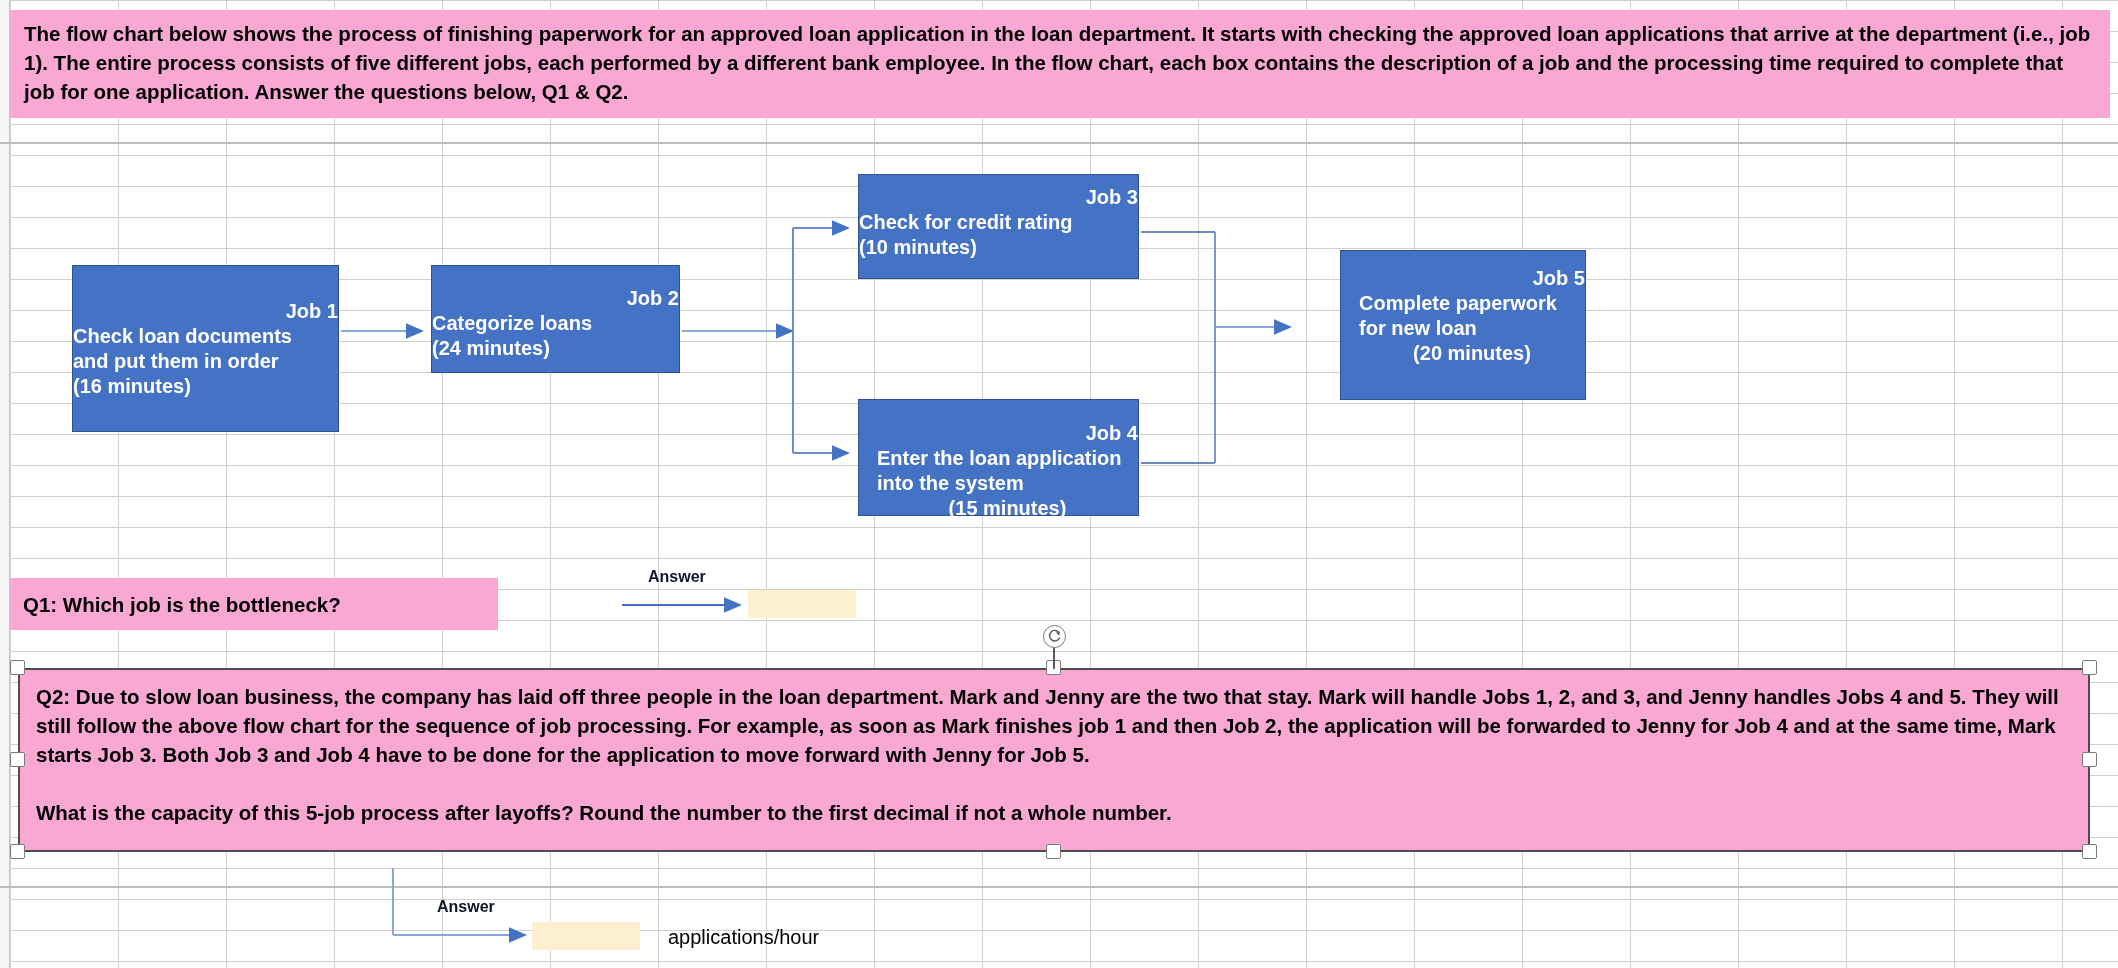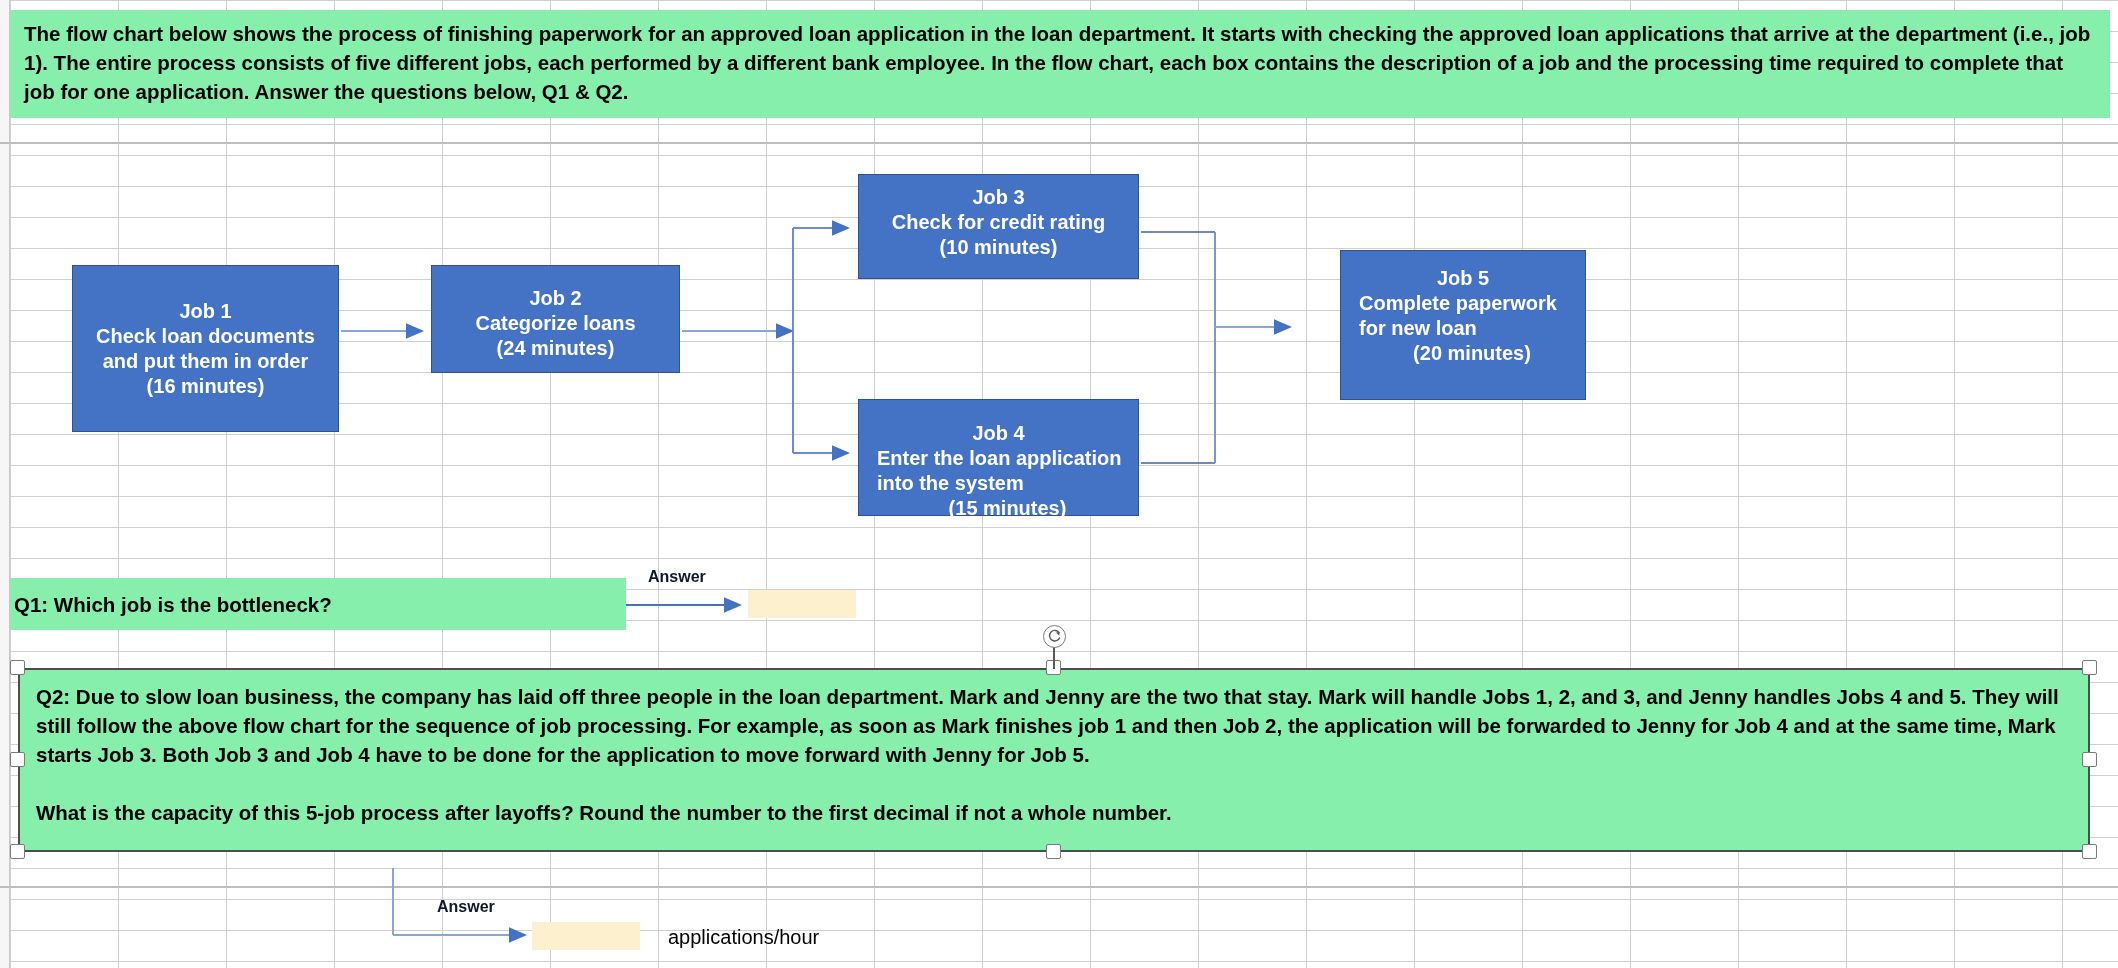--- a/index.html
+++ b/index.html
@@ -36,40 +36,40 @@
   }
   .thickline {
     position: absolute;
     left: 0; width: 2118px; height: 2px;
     background: #bdbdbd;
   }
 
   
   .peach {
     position: absolute;
-    background: #86efac;
+    background: #f9a8d4;
     color: #000;
     font-size: 20.5px;
     line-height: 29px;
     font-weight: 600;
   }
   .jobbox {
     position: absolute;
     background: #4472C4;
     border: 1.5px solid #2F528F;
     color: #ffffff;
     font-size: 20px;
     line-height: 25px;
     font-weight: 600;
     display: flex;
     flex-direction: column;
     justify-content: center;
   }
-  .jobbox .jtitle { text-align: center; }
-  .jobbox .jline  { text-align: center; }
+  .jobbox .jtitle { text-align: right; }
+  .jobbox .jline  { text-align: left; }
   .jobbox.leftish .jline { text-align: left; padding-left: 18px; }
   .jobbox.leftish .jlast { text-align: center; }
 
   .yellowbox {
     position: absolute;
     background: #FCF0CE;
   }
   .lbl {
     position: absolute;
     font-size: 16px;
@@ -191,21 +191,21 @@
     <g>
       <line x1="622" y1="605" x2="740" y2="605" stroke="#4A6FBF" stroke-width="2" marker-end="url(#ah)"></line>
     </g>
 
     <g>
       <line x1="393" y1="868" x2="393" y2="935" stroke="#8AA5DA" stroke-width="2"></line>
       <line x1="393" y1="935" x2="525" y2="935" stroke="#8AA5DA" stroke-width="2" marker-end="url(#ah)"></line>
     </g>
   </svg>
 
-  <div class="peach" style="left:10px; top:578px; width:616px; height:52px; padding:12px 0 0 4px; font-weight:600;">
+  <div class="peach" style="left:10px; top:578px; width:488px; height:52px; padding:12px 0 0 13px; font-weight:600;">
     <span>Q1: Which job is the bottleneck?</span>
   </div>
 
   <div class="lbl" style="left:648px; top:568px;">Answer</div>
 
   <div class="yellowbox" style="left:748px; top:590px; width:108px; height:28px;">
     <span style="display:block;padding:2px 6px;font-size:20px;"></span>
   </div>
 
   <div class="peach" style="left:18px; top:668px; width:2072px; height:184px; padding:14px 18px 0 18px;">

